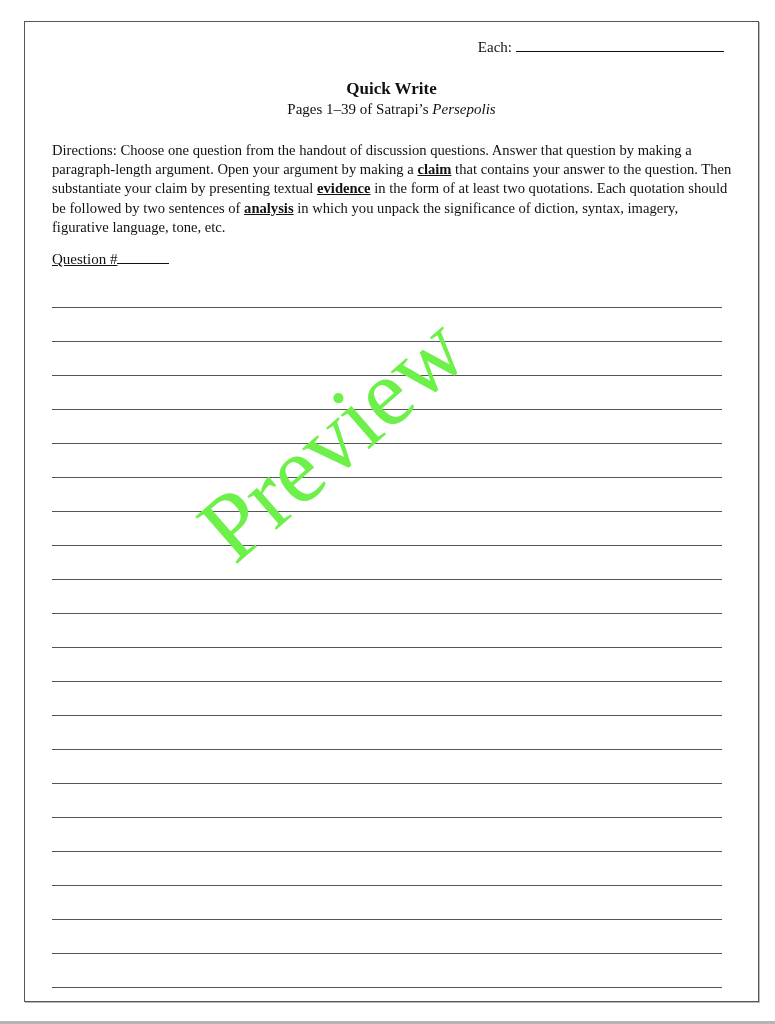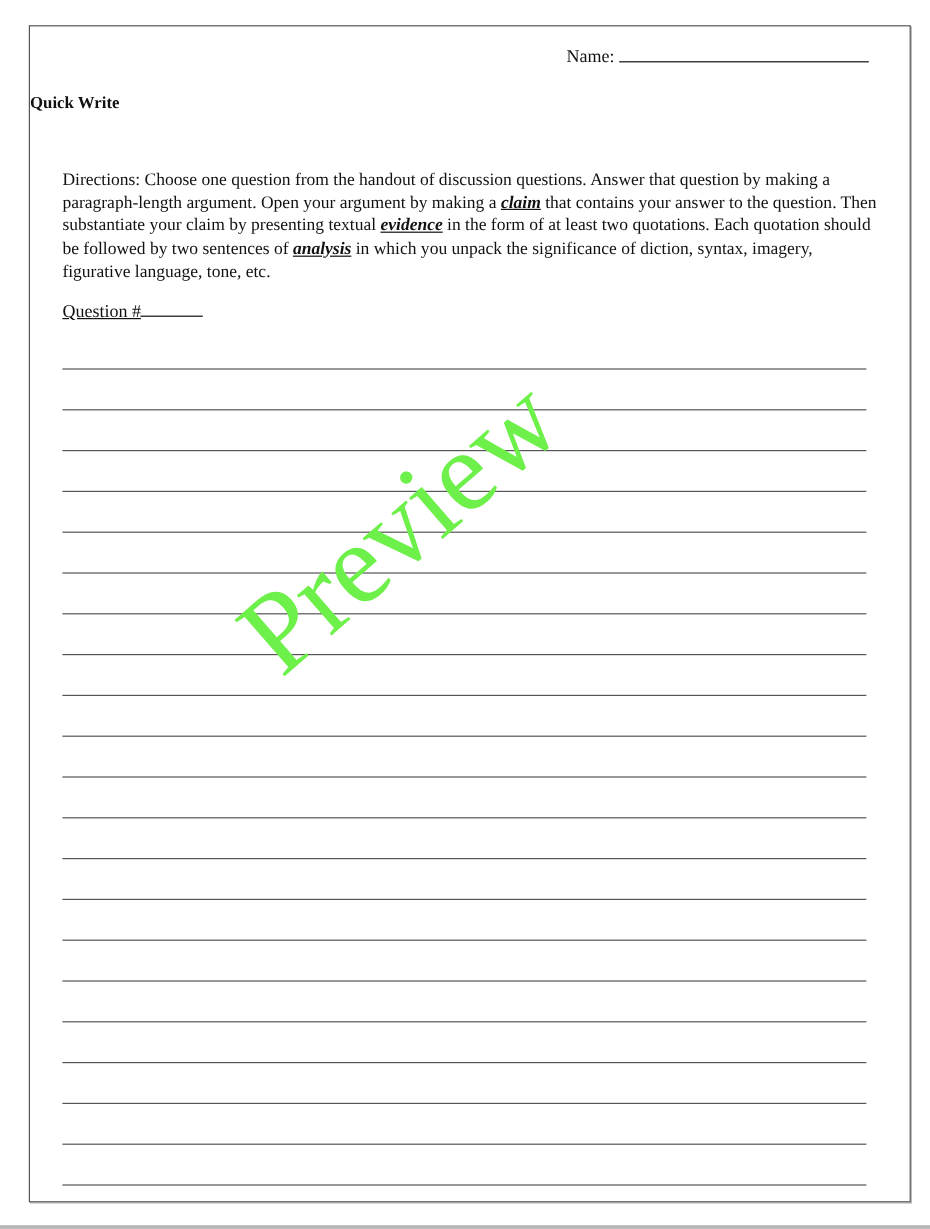--- a/index.html
+++ b/index.html
@@ -46,22 +46,22 @@
       border-bottom: 1px solid #111;
       height: 12px;
       margin-left: 4px;
       vertical-align: baseline;
     }
     .title {
       position: absolute;
       left: 0;
       right: 0;
       top: 57px;
-      text-align: left;
-      font-size: 14px;
+      text-align: center;
+      font-size: 17px;
       font-weight: bold;
     }
     .subtitle {
       position: absolute;
       left: 0;
       right: 0;
       top: 79px;
       text-align: center;
       font-size: 15px;
     }
@@ -71,21 +71,20 @@
       left: 27px;
       top: 119px;
       width: 680px;
       font-size: 14.6px;
       line-height: 19.2px;
     }
     .directions b { font-weight: normal; }
     .directions .key {
       font-weight: bold;
       text-decoration: underline;
-      font-style: italic;
     }
     .question-row {
       position: absolute;
       left: 27px;
       top: 229px;
       font-size: 15px;
       text-decoration: underline;
     }
     .question-line {
       display: inline-block;
@@ -118,25 +117,28 @@
       white-space: nowrap;
       pointer-events: none;
       line-height: 1;
     }
   </style>
 </head>
 <body>
 
 <div class="page">
   <div class="name-row">
-    <span>Name:</span><span class="name-line"></span>
+    <span>Each:</span><span class="name-line"></span>
   </div>
 
   <div class="title">Quick Write</div>
 
+  <div class="subtitle">
+    <span>Pages 1–39 of Satrapi’s </span><i>Persepolis</i>
+  </div>
 
   <div class="directions">
     <b>Directions</b><span>: Choose one question from the handout of discussion questions.  Answer that question by making a paragraph-length argument.  Open your argument by making a </span><span class="key">claim</span><span> that contains your answer to the question.  Then substantiate your claim by presenting textual </span><span class="key">evidence</span><span> in the form of at least two quotations.  Each quotation should be followed by two sentences of </span><span class="key">analysis</span><span> in which you unpack the significance of diction, syntax, imagery, figurative language, tone, etc.</span>
   </div>
 
   <div class="question-row">
     <span>Question #</span><span class="question-line"></span>
   </div>
 
   <div class="writing-lines" id="writing-lines">

